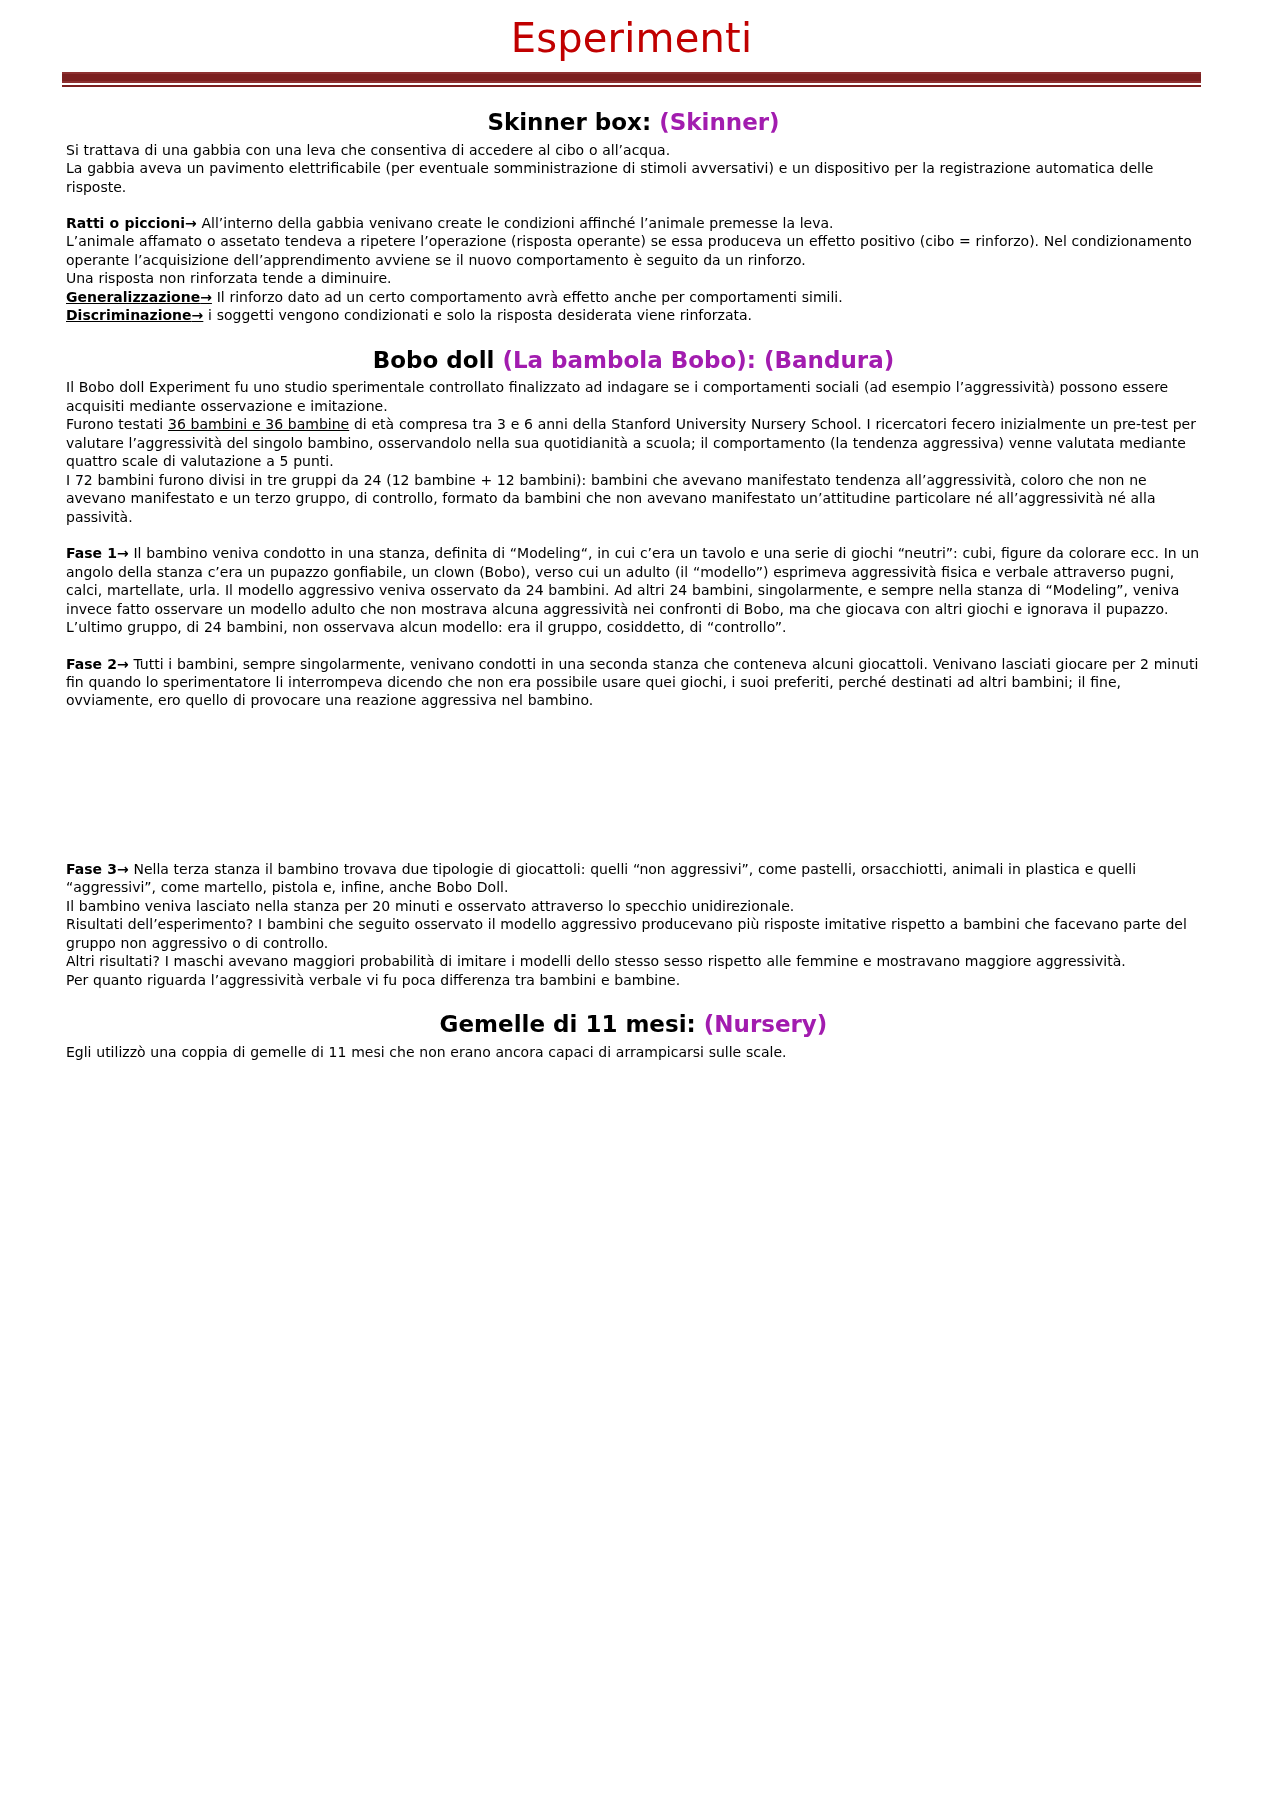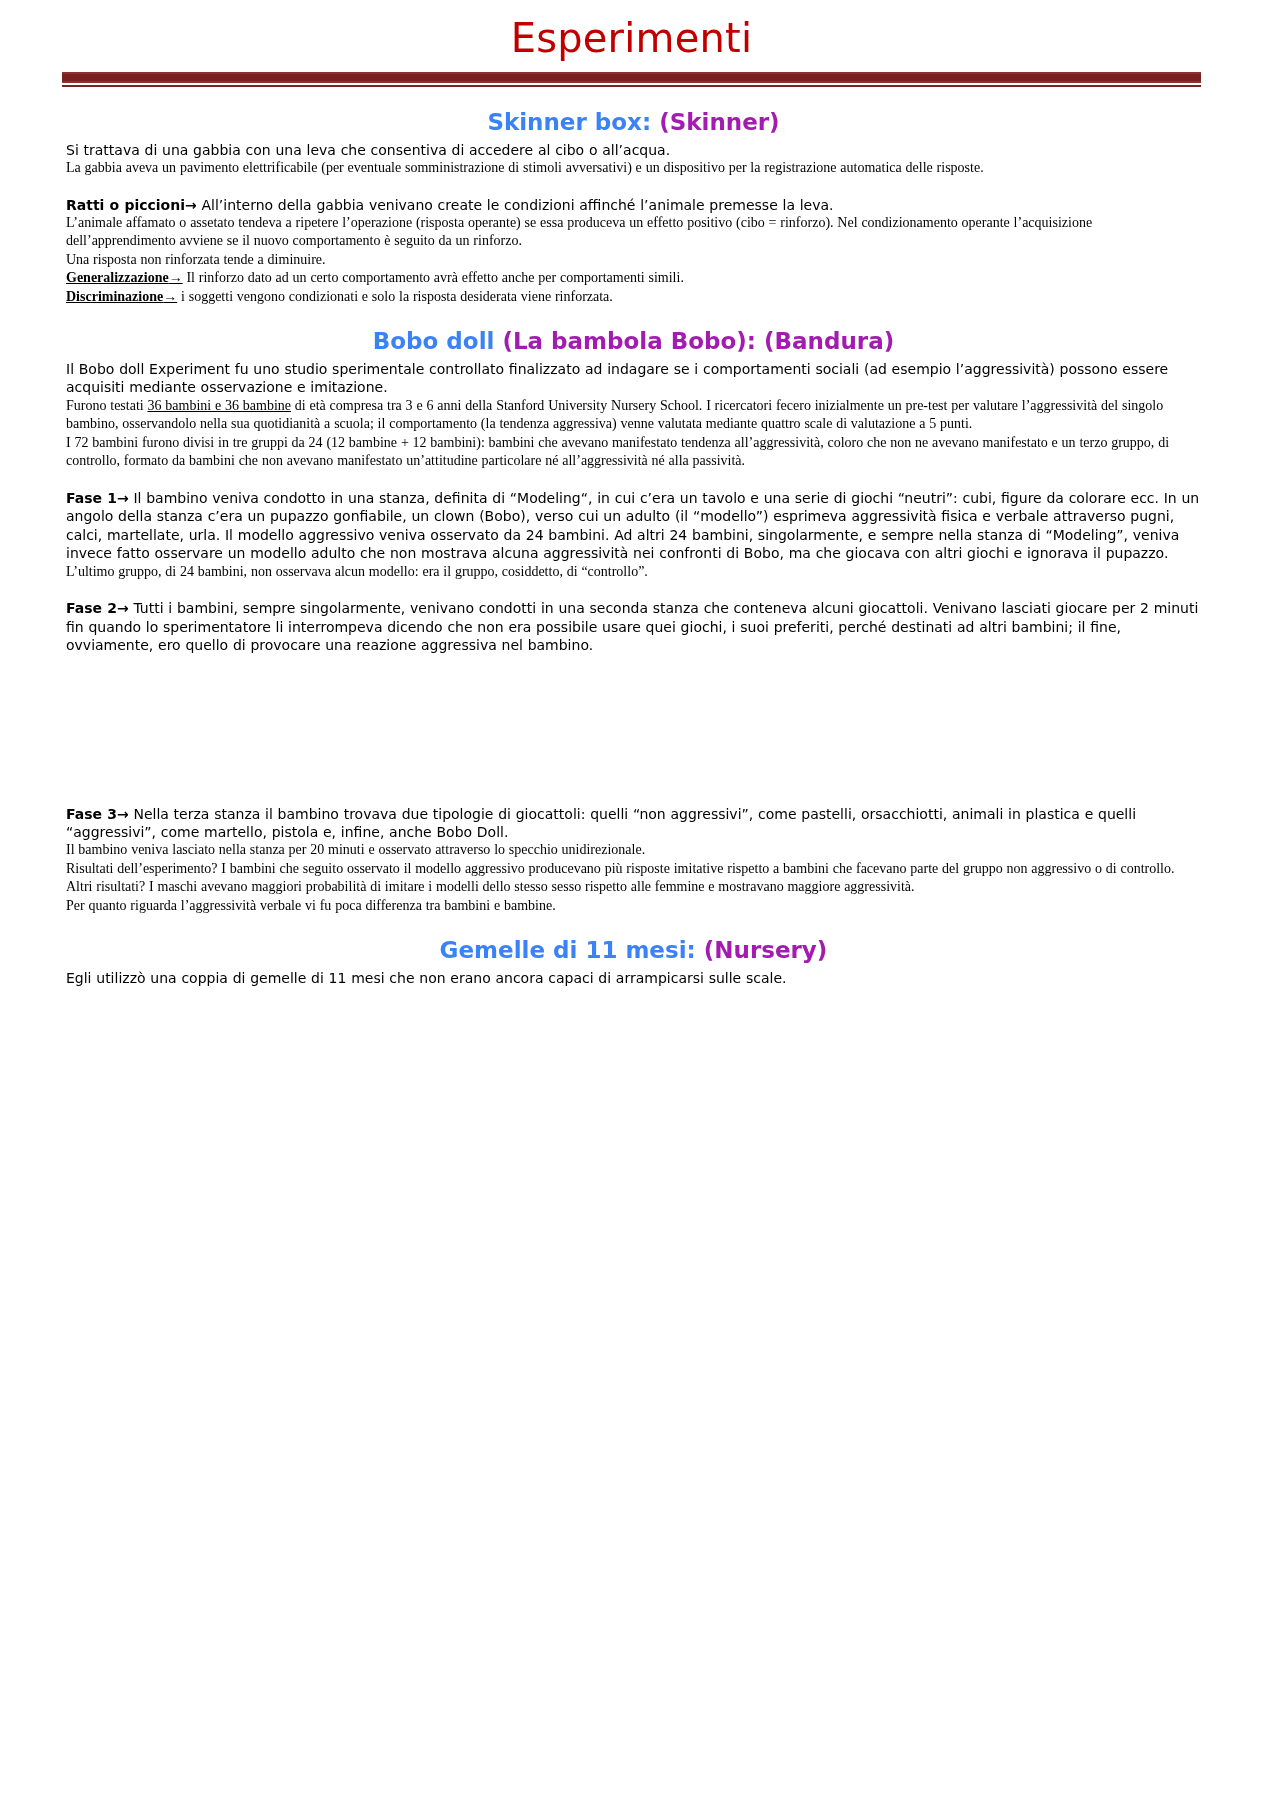--- a/index.html
+++ b/index.html
@@ -50,32 +50,32 @@
   .content {
     padding: 0 62px 0 66px;
   }
   .section-heading {
     text-align: center;
     font-size: 23px;
     font-weight: bold;
     margin: 22px 0 4px 0;
     line-height: 1.2;
   }
-  .section-heading .red { color: #3b82f6; }
+  .section-heading .red { color: #000000; }
   .section-heading .black { color: #a21caf; }
 
   p.body {
     font-size: 14px;
     line-height: 1.32;
     margin: 0;
     text-align: left;
     color: #000000;
     word-spacing: 0.3px;
   }
-  p.body + p.body { margin-top: 0; font-family: Liberation Serif, serif; }
+  p.body + p.body { margin-top: 0; }
 
   .gap-small { height: 18px; }
   .gap-big { height: 150px; }
 
   b.lead { font-weight: bold; }
   u.ul { text-decoration: underline; }
   b.lead-u {
     font-weight: bold;
     text-decoration: underline;
   }

